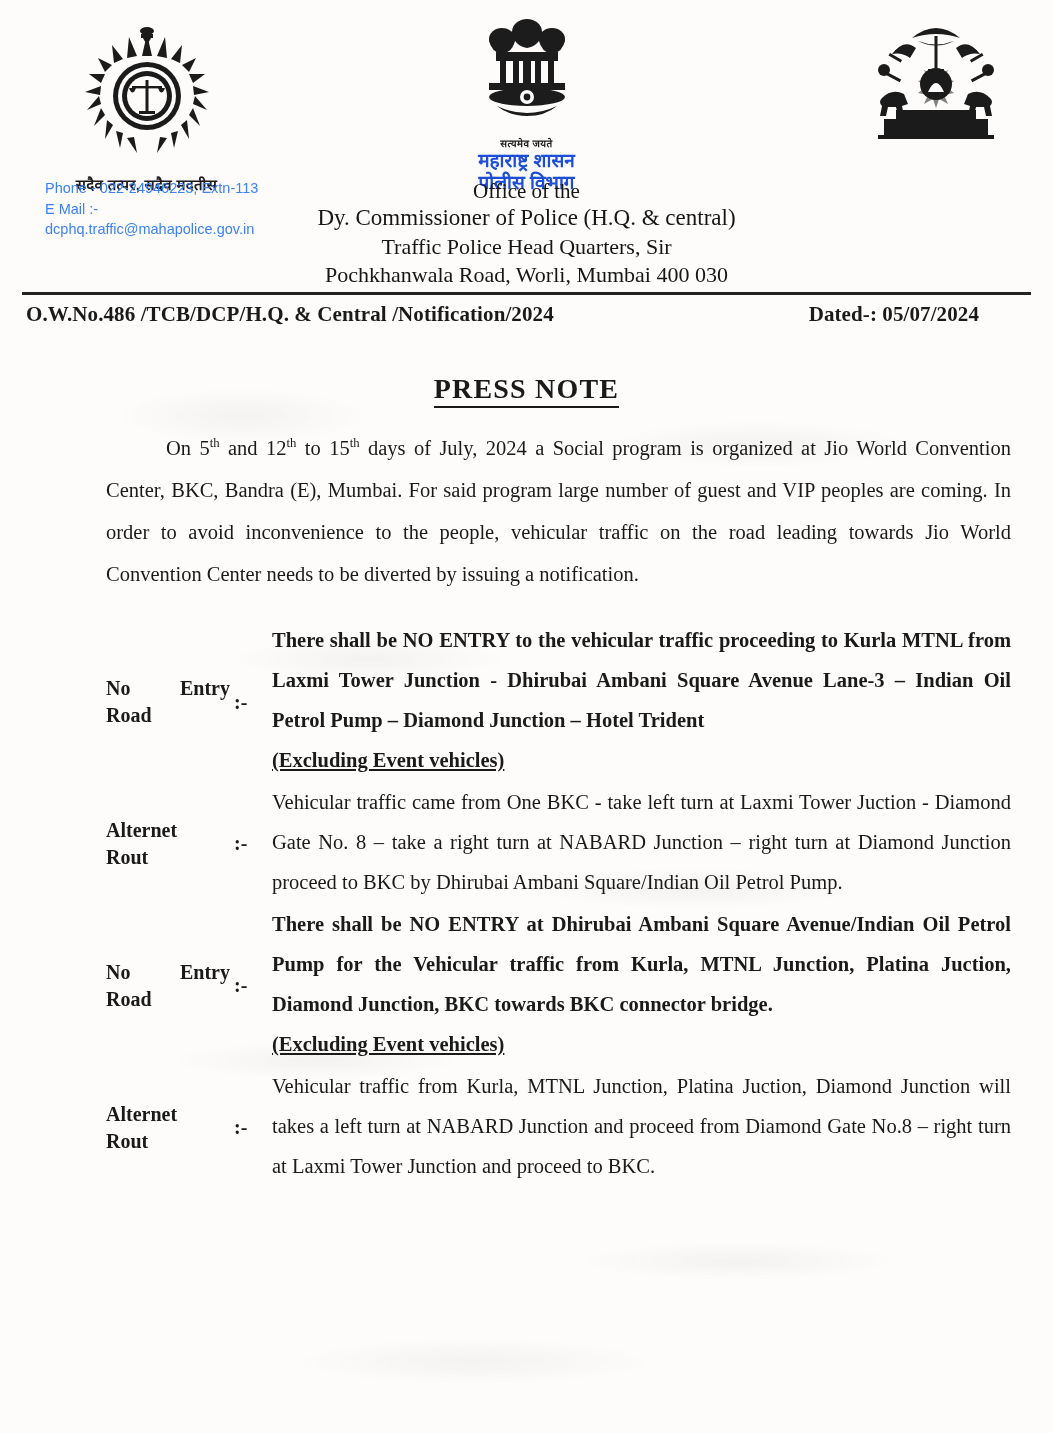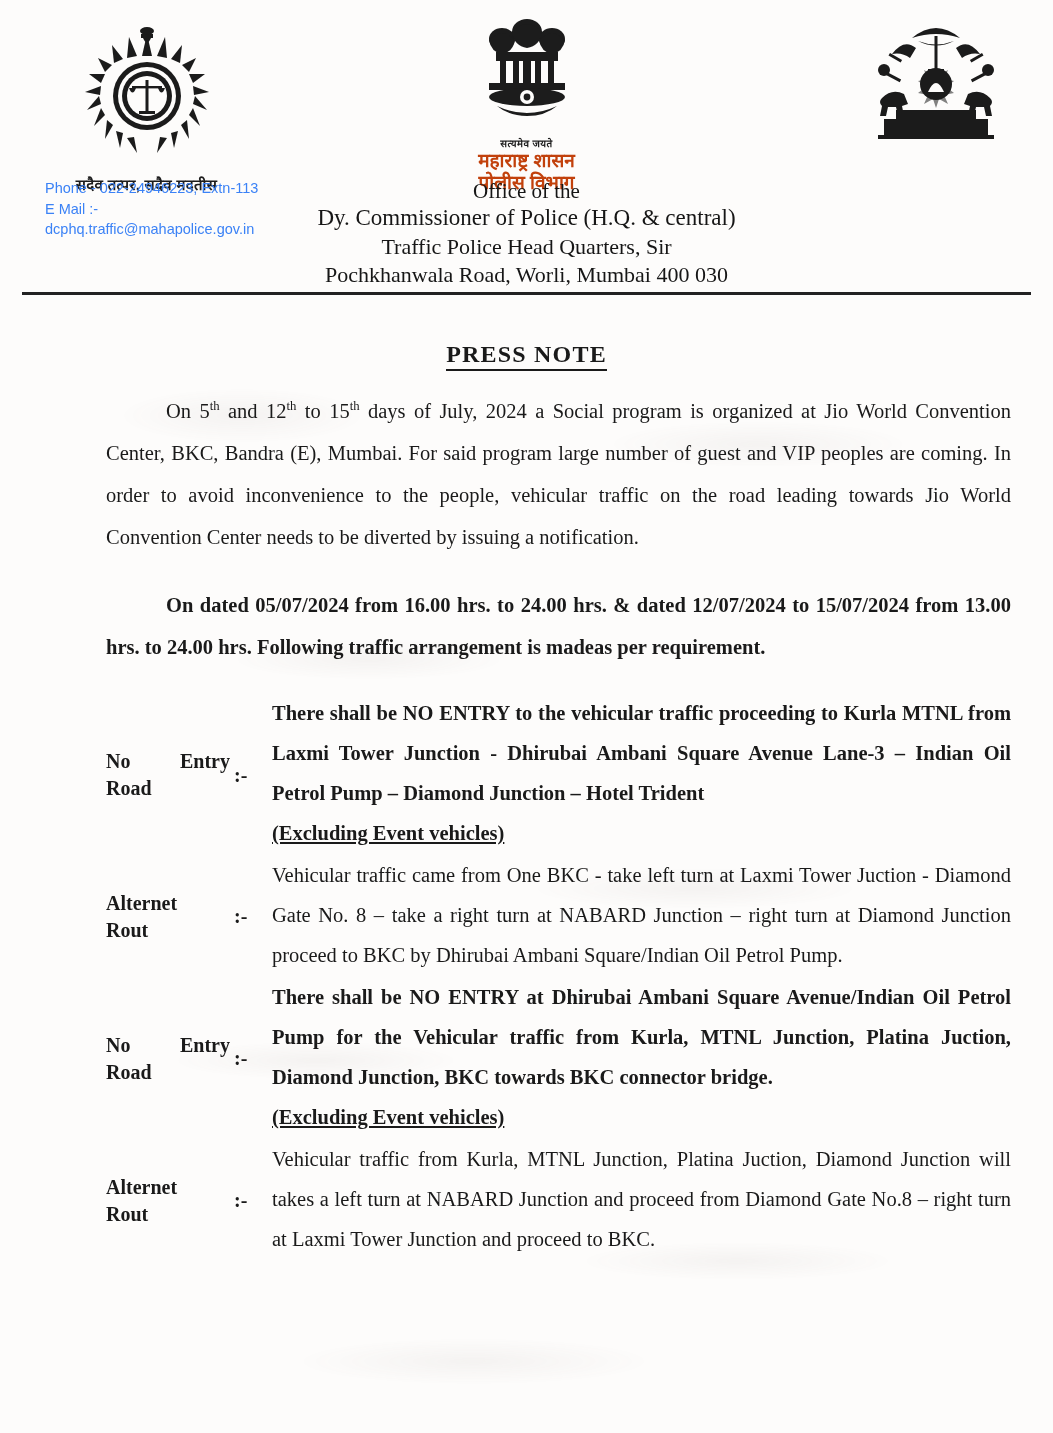--- a/index.html
+++ b/index.html
@@ -79,21 +79,21 @@
     font-weight: 700;
     color: #1c1c1c;
     letter-spacing: 0.4px;
     margin-top: -2px;
   }
   .gov-line {
     font-family: "Liberation Sans", "DejaVu Sans", sans-serif;
     font-size: 19px;
     font-weight: 600;
     line-height: 1.18;
-    color: #c2410c;
+    color: #1d4ed8;
   }
   .office-block {
     position: absolute;
     left: 0;
     right: 0;
     top: 178px;
     text-align: center;
     font-size: 21px;
     line-height: 1.26;
     color: #161616;
@@ -131,21 +131,21 @@
   .refline .ref-no { flex: 0 0 auto; }
   .refline .ref-date {
     margin-left: auto;
     margin-right: 52px;
     white-space: nowrap;
   }
 
   
   .press-title {
     text-align: center;
-    font-size: 24px;
+    font-size: 28px;
     font-weight: bold;
     letter-spacing: 1.2px;
     margin-top: 46px;
     margin-bottom: 2px;
   }
   .press-title span {
     border-bottom: 2.5px solid #1a1a1a;
     padding-bottom: 2px;
   }
 
@@ -345,28 +345,31 @@
       <div class="office-block">
         <div class="l1">Office of the</div>
         <div class="l2">Dy. Commissioner of Police (H.Q. &amp; central)</div>
         <div class="l3">Traffic Police Head Quarters, Sir</div>
         <div class="l4">Pochkhanwala Road, Worli, Mumbai 400 030</div>
       </div>
     </div>
 
     <div class="hrule"></div>
 
+    <div class="refline">
+      <div class="ref-no">O.W.No.486 /TCB/DCP/H.Q. &amp; Central /Notification/2024</div>
+      <div class="ref-date">Dated-:  05/07/2024</div>
+    </div>
 
     <div class="press-title"><span>PRESS  NOTE</span></div>
 
     <div class="body-wrap">
 
       <p class="para"><span>On 5</span><sup>th</sup><span> and 12</span><sup>th</sup><span> to 15</span><sup>th</sup><span>  days of July, 2024 a Social program is organized at Jio World Convention Center,  BKC, Bandra (E), Mumbai. For said program large number of guest and VIP peoples are coming. In order to avoid inconvenience to the people, vehicular traffic on the road leading towards Jio World Convention Center needs to be diverted by issuing a notification.</span></p>
 
-      <p class="para bold">On dated 05/07/2024 from 16.00 hrs. to 24.00 hrs. &amp; dated 12/07/2024 to 15/07/2024 from 13.00 hrs. to 24.00 hrs. Following traffic arrangement is madeas per requirement.</p>
 
       <div class="sections">
 
         <div class="section-row">
           <div class="sec-label">
             <span class="lbl-line1">No Entry</span>
             <span class="lbl-line2">Road</span>
           </div>
           <div class="sec-colon">:-</div>
           <div class="sec-body bold">

